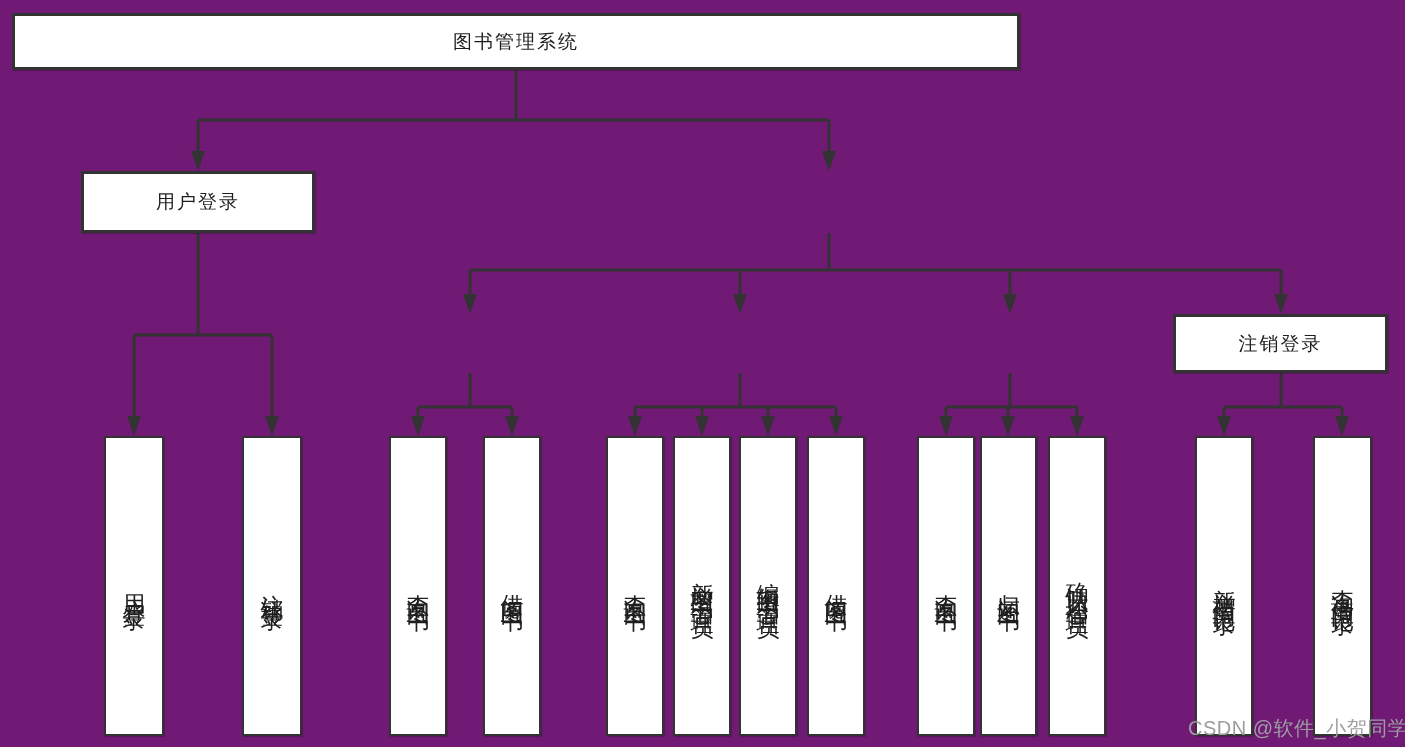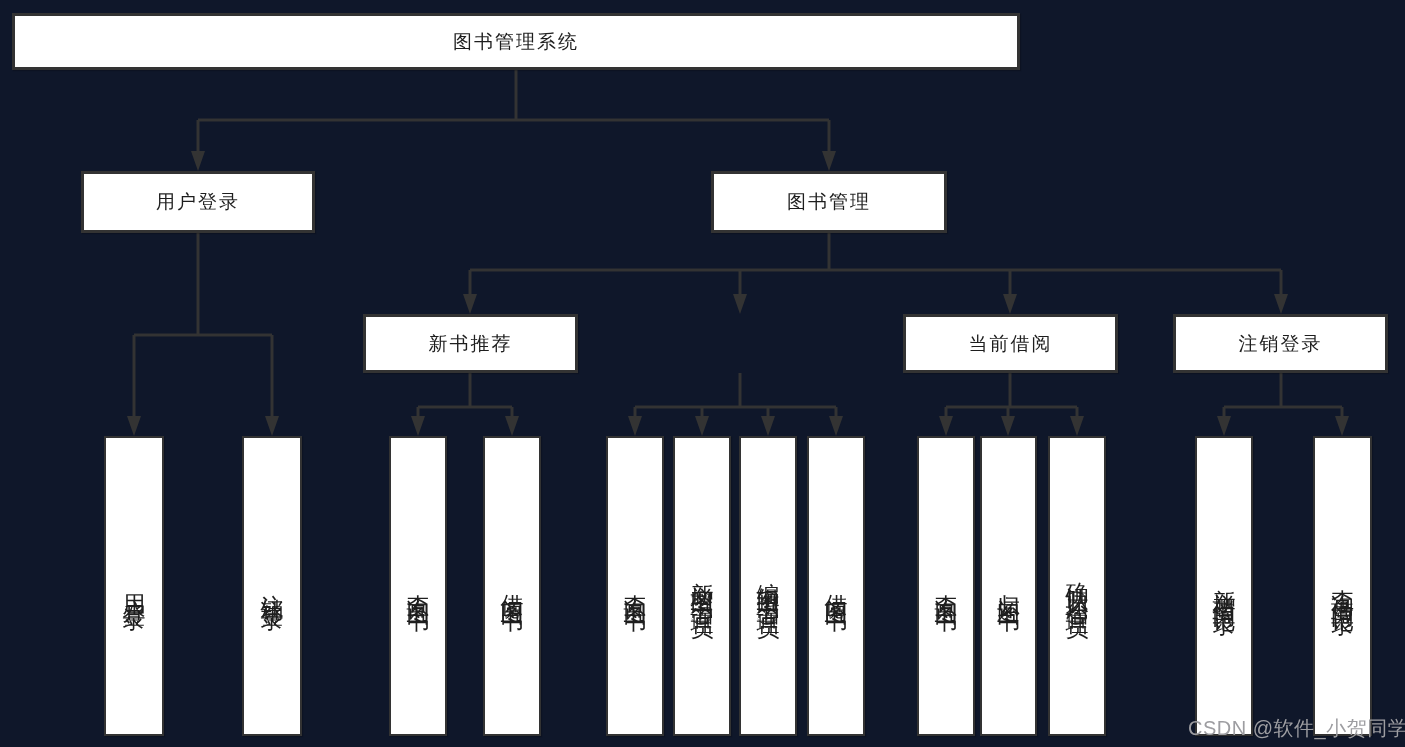--- a/index.html
+++ b/index.html
@@ -1,19 +1,19 @@
 <!DOCTYPE html>
 <html><head>
 <meta charset="utf-8">
 <style>
   html,body{margin:0;padding:0;background:#ffffff;}
   #canvas{
     position:relative;
     width:1405px;height:747px;
-    background:#0f172a;
+    background:#701a75;
     font-family:"Liberation Sans","DejaVu Sans",sans-serif;
     overflow:hidden;
   }
   #connector-layer{position:absolute;left:0;top:0;width:1405px;height:747px;}
   .box{
     position:absolute;
     background:#ffffff;
     border:3px solid #333333;
     box-sizing:border-box;
     display:flex;align-items:center;justify-content:center;
@@ -102,24 +102,21 @@
       <polygon points="1001,416 1015,416 1008,436"></polygon>
       <polygon points="1070,416 1084,416 1077,436"></polygon>
       <polygon points="1217,416 1231,416 1224,436"></polygon>
       <polygon points="1335,416 1349,416 1342,436"></polygon>
     </g>
   </svg>
 
   <div class="box hdr" id="n-root">图书管理系统</div>
 
   <div class="box hdr" id="n-user-login">用户登录</div>
-  <div class="box hdr" id="n-book-mgmt">图书管理</div>
 
-  <div class="box hdr" id="n-new-book">新书推荐</div>
-  <div class="box hdr" id="n-current-borrow">当前借阅</div>
   <div class="box hdr" id="n-borrow-records">注销登录</div>
 
   <div class="box leaf" id="l-a1">用户登录</div>
   <div class="box leaf" id="l-a2">注销登录</div>
   <div class="box leaf" id="l-b1">查询图书</div>
   <div class="box leaf" id="l-b2">借阅图书</div>
   <div class="box leaf" id="l-c1">查询图书</div>
   <div class="box leaf" id="l-c2">新增图书（管理员）</div>
   <div class="box leaf" id="l-c3">编辑图书（管理员）</div>
   <div class="box leaf" id="l-c4">借阅图书</div>

